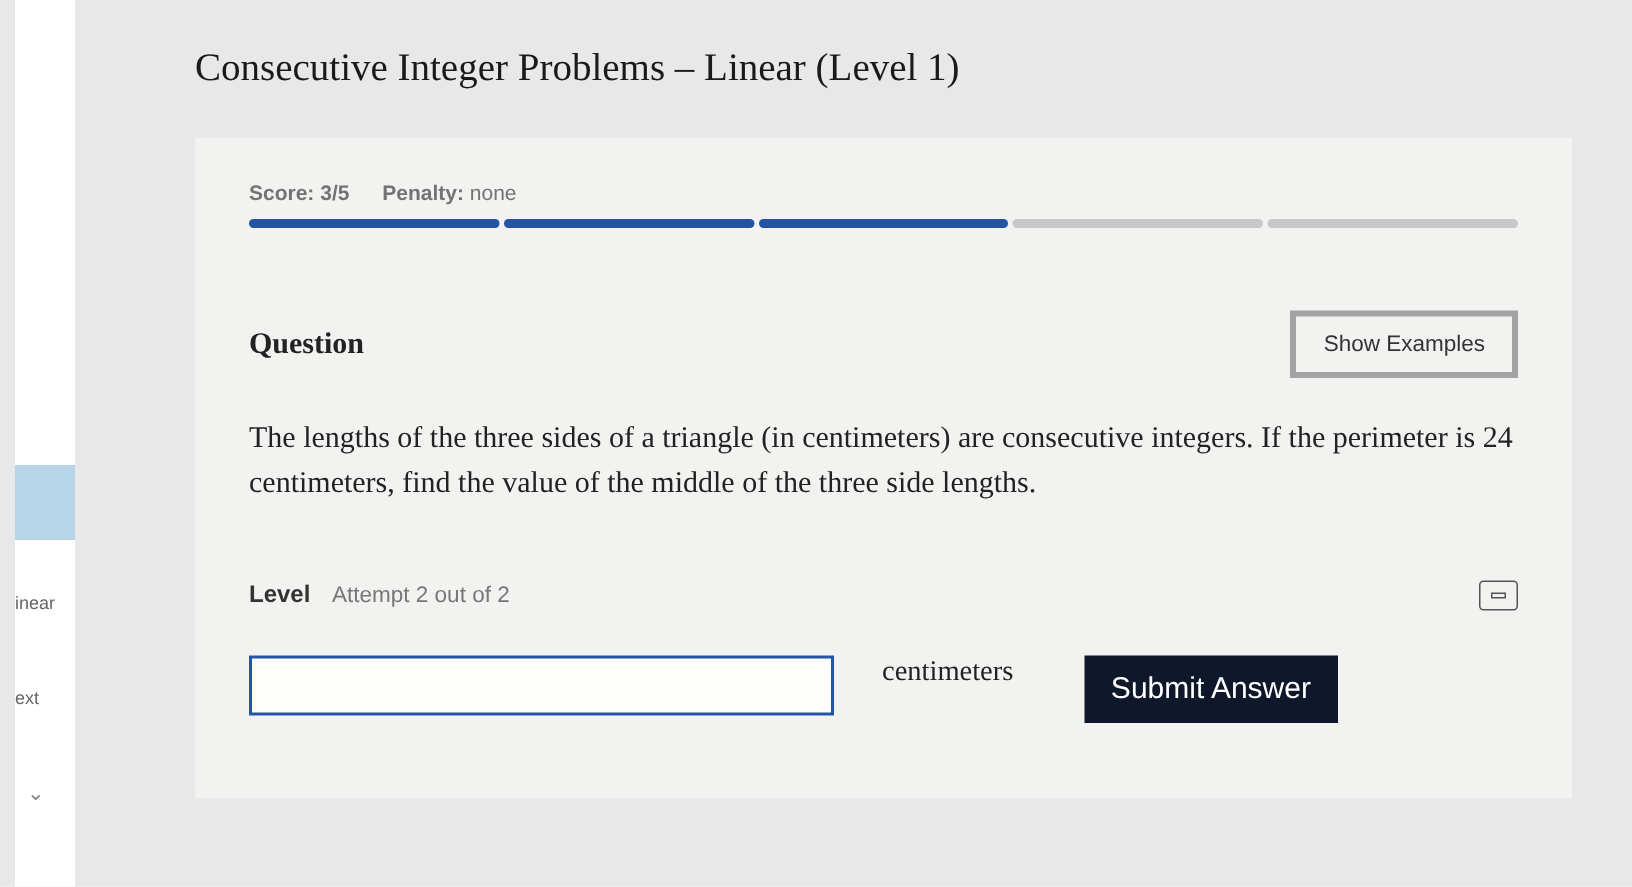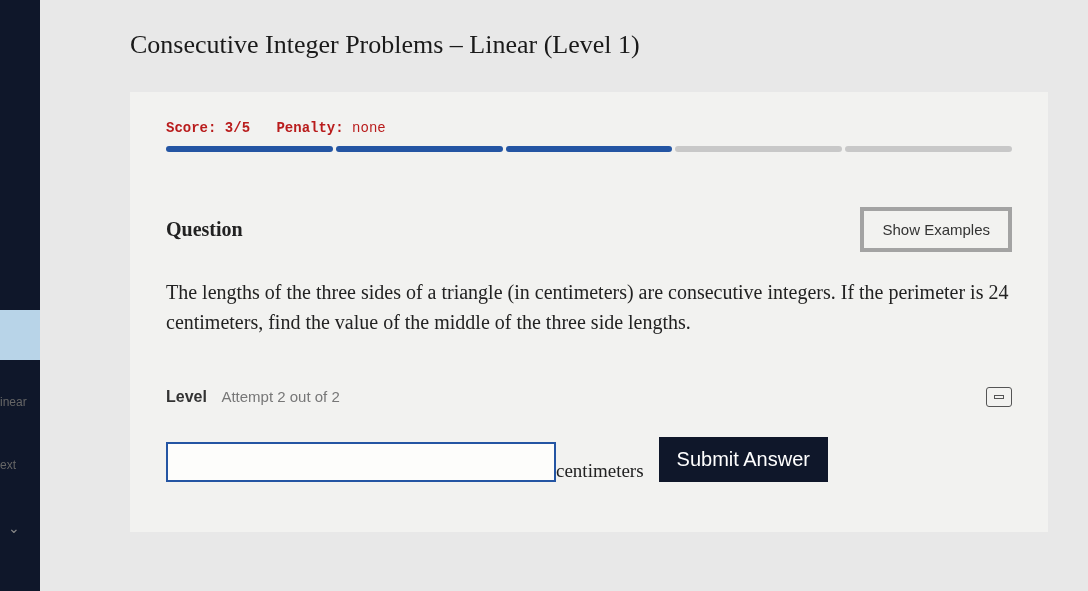--- a/index.html
+++ b/index.html
@@ -6,25 +6,25 @@
     body {
       font-family: Georgia, 'Times New Roman', serif;
       background: #e8e8e8;
       width: 1088px;
       height: 591px;
       overflow: hidden;
       position: relative;
     }
     .sidebar {
       position: absolute;
-      left: 0;
+      left: 10px;
       top: 0;
       width: 40px;
       height: 100%;
-      background: #0f172a;
+      background: #ffffff;
     }
     .sidebar-highlight {
       position: absolute;
       left: 0;
       top: 310px;
       width: 40px;
       height: 50px;
       background: #b8d4e8;
     }
     .sidebar-label {
@@ -57,23 +57,23 @@
       font-size: 26px;
       color: #1a1a1a;
       margin-bottom: 32px;
     }
     .content-card {
       background: #f2f2f0;
       padding: 28px 36px 36px 36px;
       min-height: 440px;
     }
     .score-line {
-      font-family: Liberation Mono, monospace;
+      font-family: Liberation Sans, sans-serif;
       font-size: 14px;
-      color: #b91c1c;
+      color: #737373;
       margin-bottom: 10px;
     }
     .score-label { font-weight: bold; }
     .score-value { font-weight: bold; margin-right: 18px; }
     .penalty-label { font-weight: bold; }
     .penalty-value { font-weight: normal; }
     .progress-container {
       display: flex;
       gap: 3px;
       margin-bottom: 55px;
@@ -138,22 +138,22 @@
       cursor: pointer;
       background: #f2f2f0;
     }
     .keypad-icon-inner {
       width: 10px;
       height: 4px;
       border: 1px solid #555;
     }
     .input-row {
       display: flex;
-      align-items: flex-end;
-      gap: 0;
+      align-items: flex-start;
+      gap: 32px;
     }
     .answer-input {
       width: 390px;
       height: 40px;
       border: 2px solid #2455a3;
       background: #fdfdfb;
       font-size: 18px;
       padding: 0 10px;
       font-family: Georgia, serif;
     }

